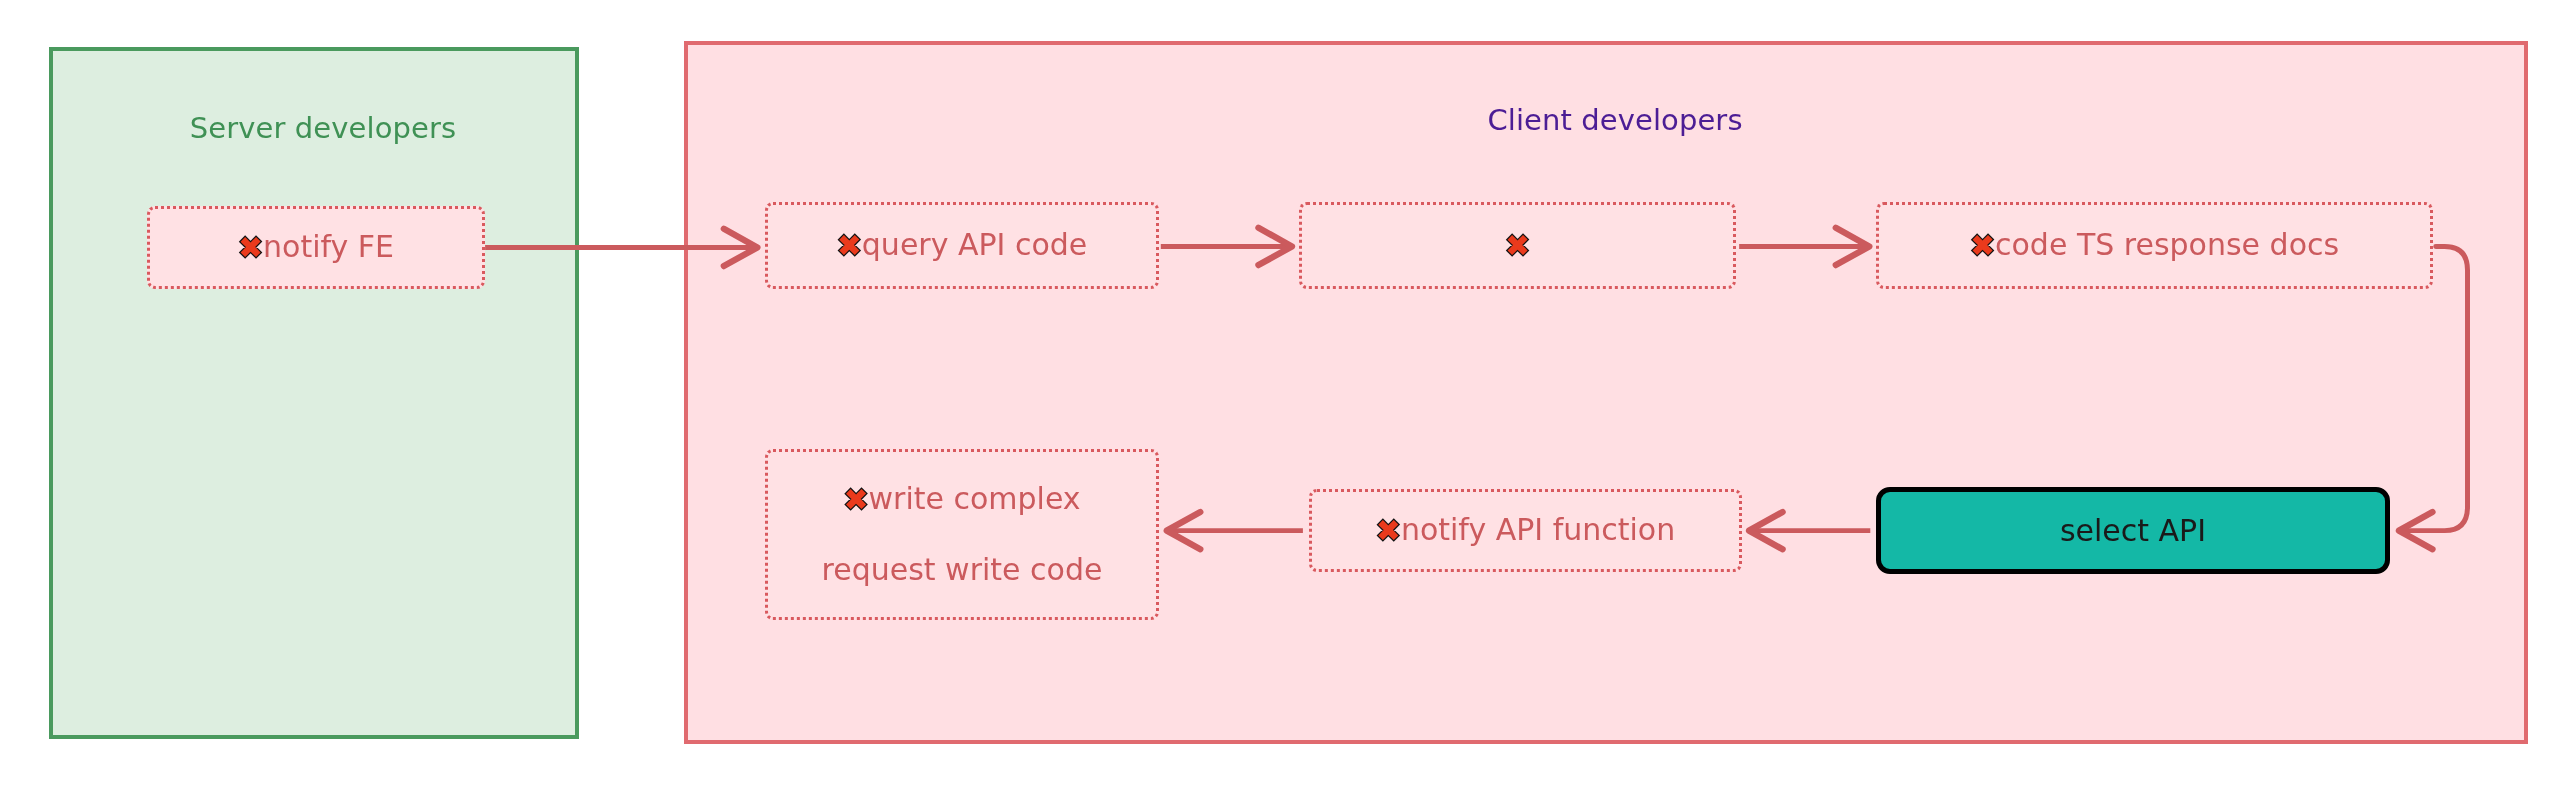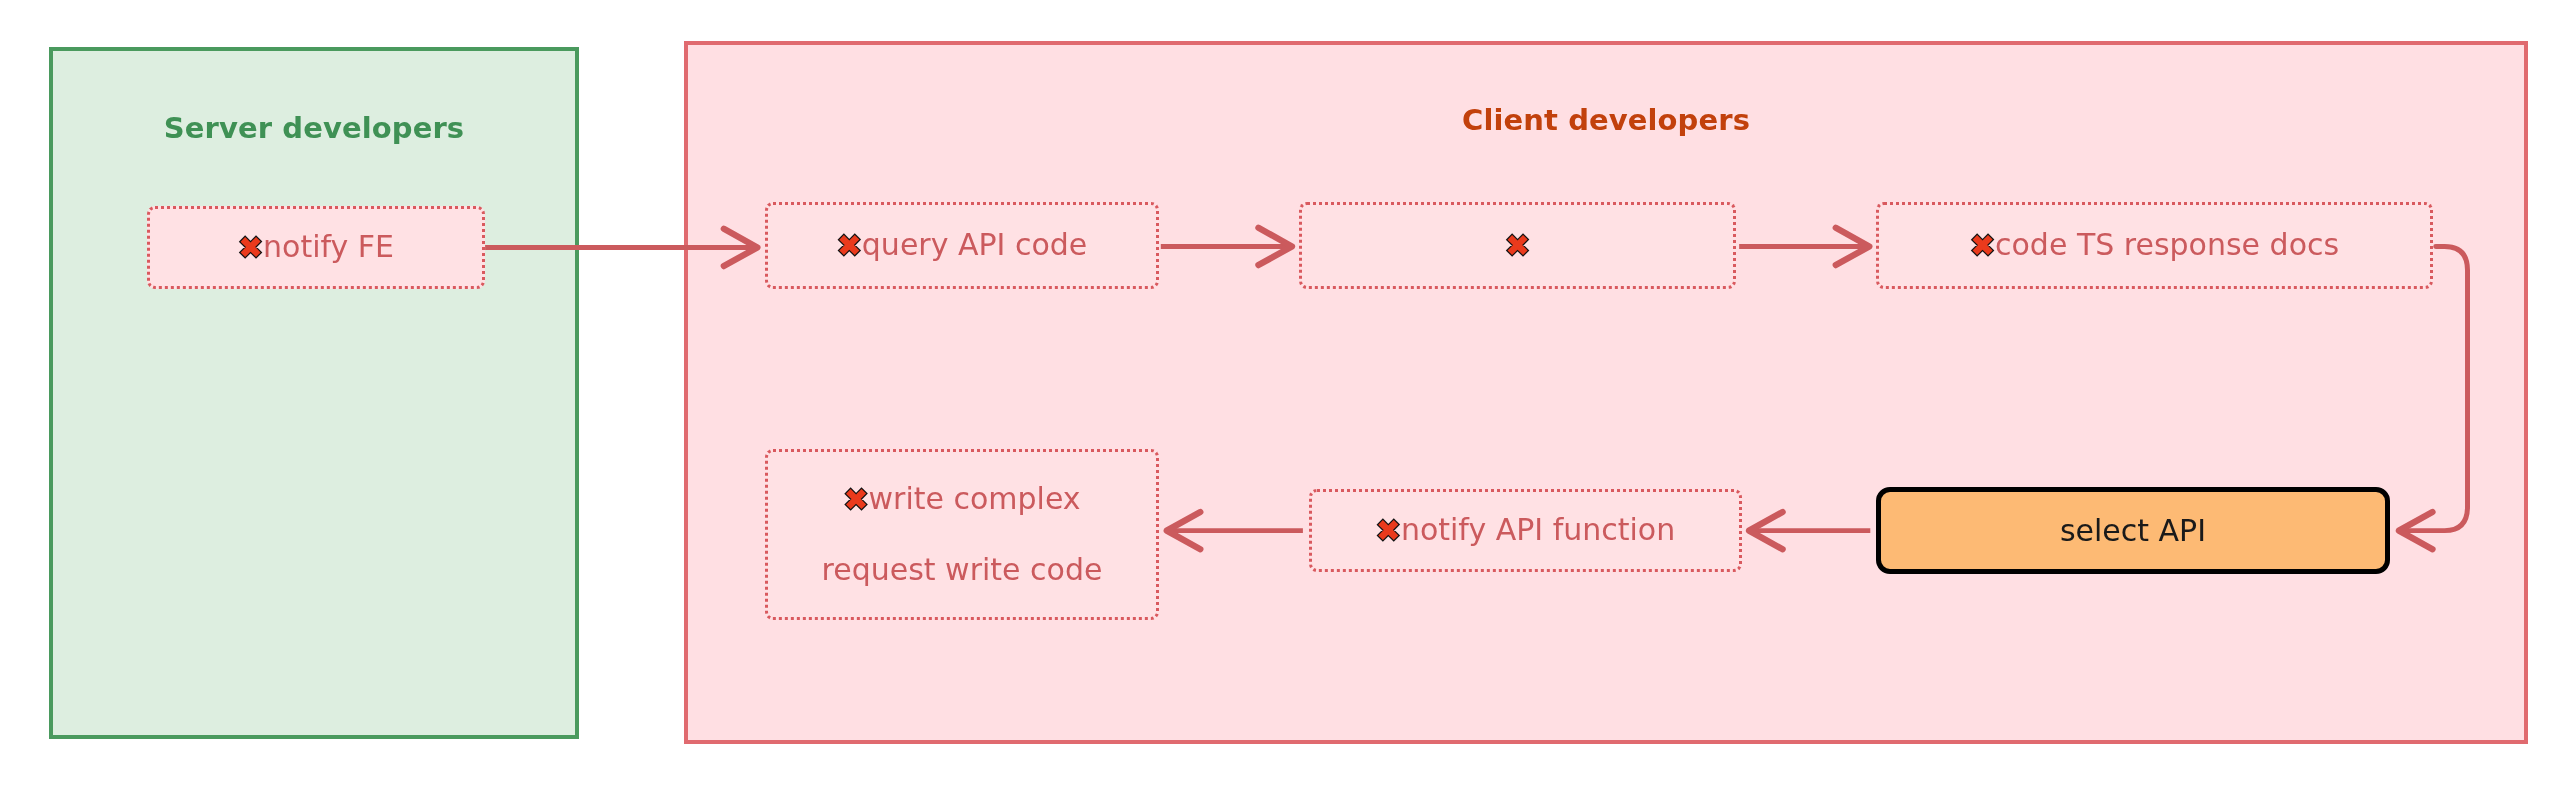--- a/index.html
+++ b/index.html
@@ -45,52 +45,53 @@
     width: 1844px;
     height: 703px;
     background: #ffdfe3;
     border: 4px solid #e06a6f;
   }
   .container-title {
     position: absolute;
     left: 0;
     width: 100%;
     text-align: center;
-    font-weight: bold;
+    font-weight: normal;
     font-size: 29px;
     letter-spacing: 0.1px;
+    padding-left: 9px;
   }
   #title-server {
     top: 60px;
     color: #3f9155;
   }
   #title-client {
     top: 58px;
-    color: #c2410c;
+    color: #4c1d95;
   }
   
   .node {
     position: absolute;
     box-sizing: border-box;
     display: flex;
     align-items: center;
     justify-content: center;
     text-align: center;
   }
   .node-dotted {
     background: #ffe1e4;
     border: 3px dotted #d9595e;
     border-radius: 8px;
     color: #cb5a5d;
     font-size: 30px;
     line-height: 1.28;
     padding: 0 6px;
   }
   .node-solid {
-    background: #fdba74;
+    background: #14b8a6;
     border: 5px solid #000000;
     border-radius: 14px;
     color: #1a1a1a;
     font-size: 30px;
   }
   .node-label {
     display: inline;
     white-space: pre-line;
   }
   .xmark {

